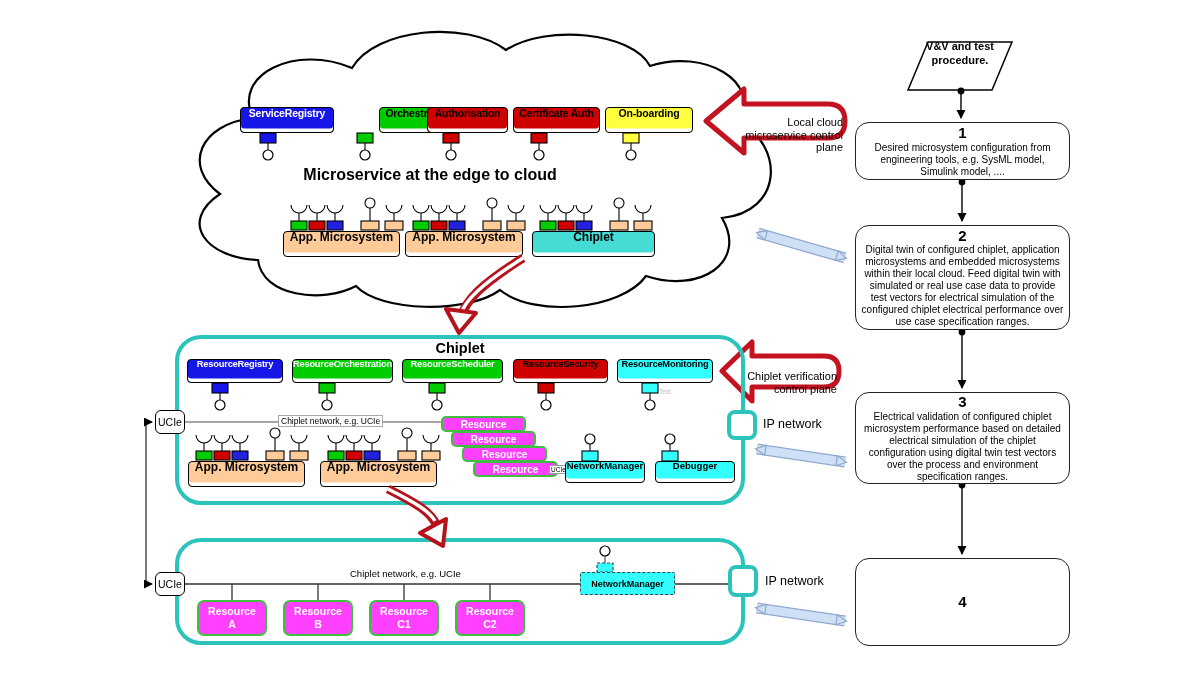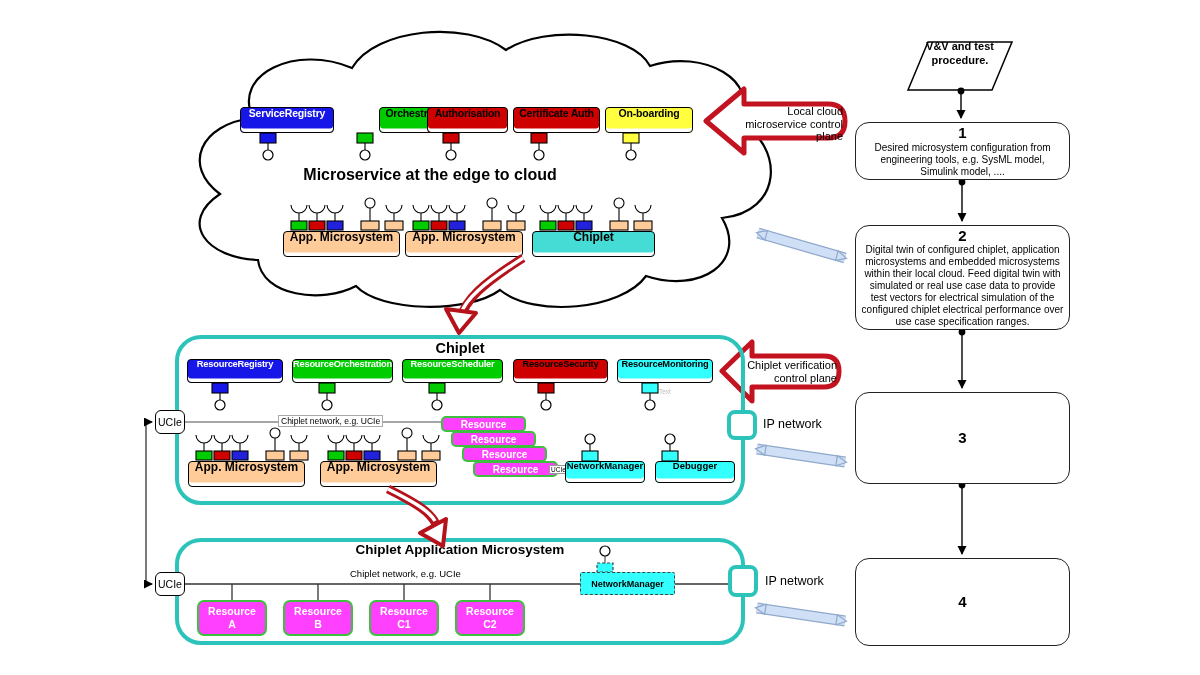--- a/index.html
+++ b/index.html
@@ -23,21 +23,21 @@
   .ipbox{border:4.5px solid #2CC4BA;border-radius:8px;background:#fff;}
   .ucie{background:#fff;border:1.5px solid #000;border-radius:6px;display:flex;align-items:center;
         justify-content:center;font-size:10.5px;}
   .seclabel{font-weight:bold;text-align:center;}
   .netlbl{font-size:8.5px;background:#fff;border:1px solid #aaa;padding:0 2px;white-space:nowrap;}
   .netlbl2{font-size:9.5px;background:#fff;padding:0 2px;white-space:nowrap;}
   .flowbox{border:1.4px solid #222;border-radius:14px;background:#fff;display:flex;flex-direction:column;
            align-items:center;justify-content:center;text-align:center;padding:2px 5px;}
   .flownum{font-weight:bold;font-size:15px;line-height:1.15;}
   .flowtxt{font-size:10px;line-height:1.2;}
-  .cplane{font-size:11px;line-height:1.15;text-align:right;}
+  .cplane{font-size:11px;line-height:1.15;text-align:right;margin-top:11px;}
   .ip-lbl{font-size:12.5px;}
   .minil{font-size:6.5px;background:#fff;border:1px solid #999;padding:0 1px;}
   .note{font-size:6.5px;color:#bbb;}
   .nm-dash{background:#33FFFF;border:1.6px dashed #444;border-radius:2px;display:flex;align-items:center;
            justify-content:center;font-weight:bold;font-size:9px;}
 </style>
 </head>
 <body>
 
 <div id="stage">
@@ -199,21 +199,20 @@
   <div class="b hl box3d c-cyan" style="left:655px;top:461px;width:80px;height:22px;font-size:9.5px;">Debugger</div>
 
   <div class="b hl box3d appms c-orange" style="left:188px;top:461px;width:117px;height:26px;">App. Microsystem</div>
   <div class="b hl box3d appms c-orange" style="left:320px;top:461px;width:117px;height:26px;">App. Microsystem</div>
 
   <div class="b hl ipbox" style="left:727px;top:410px;width:30px;height:30px;"></div>
   <div class="b hl ip-lbl" style="left:763px;top:417px;">IP network</div>
   <div class="b hl cplane" style="left:747px;top:359px;width:90px;">Chiplet verification control plane</div>
 
   <div class="b hl tealbox" style="left:175px;top:538px;width:570px;height:107px;"></div>
-  <div class="b hl seclabel" style="left:175px;top:542px;width:570px;font-size:13.5px;">Chiplet Application Microsystem</div>
 
   <div class="b hl ucie" style="left:155px;top:572px;width:30px;height:24px;">UCIe</div>
   <div class="b hl netlbl2" style="left:348px;top:568px;">Chiplet  network, e.g. UCIe</div>
 
   <div class="b hl res res2" style="left:197px;top:600px;width:70px;height:36px;">
     <span>Resource</span>
     <span>A</span>
   </div>
   <div class="b hl res res2" style="left:283px;top:600px;width:70px;height:36px;">
     <span>Resource</span>
@@ -238,20 +237,21 @@
   <div class="b hl flowbox" style="left:855px;top:122px;width:215px;height:58px;">
     <div class="flownum">1</div>
     <div class="flowtxt">Desired microsystem configuration from engineering tools, e.g. SysML model, Simulink model, ....</div>
   </div>
   <div class="b hl flowbox" style="left:855px;top:225px;width:215px;height:105px;">
     <div class="flownum">2</div>
     <div class="flowtxt">Digital twin of configured chiplet, application microsystems and embedded microsystems within their  local cloud. Feed digital twin with simulated or real use case data to provide test vectors for electrical simulation of the configured chiplet electrical performance over use case specification ranges.</div>
   </div>
   <div class="b hl flowbox" style="left:855px;top:392px;width:215px;height:92px;">
     <div class="flownum">3</div>
+    <div class="flowtxt">Electrical validation of configured chiplet microsystem performance based on detailed electrical simulation of the chiplet configuration using digital twin test vectors over the process and environment specification ranges.</div>
   </div>
   <div class="b hl flowbox" style="left:855px;top:558px;width:215px;height:88px;">
     <div class="flownum">4</div>
   </div>
 
   <svg id="fg">
     <g>
       <path d="M 523,258 C 482,284 465,300 461,318" fill="none" stroke="#B5121B" stroke-width="9"></path>
       <path d="M 523,258 C 482,284 465,300 461,314" fill="none" stroke="#fff" stroke-width="3.5"></path>
       <polygon points="446,309 476,313 459,333" fill="#fff" stroke="#B5121B" stroke-width="4" stroke-linejoin="round"></polygon>

